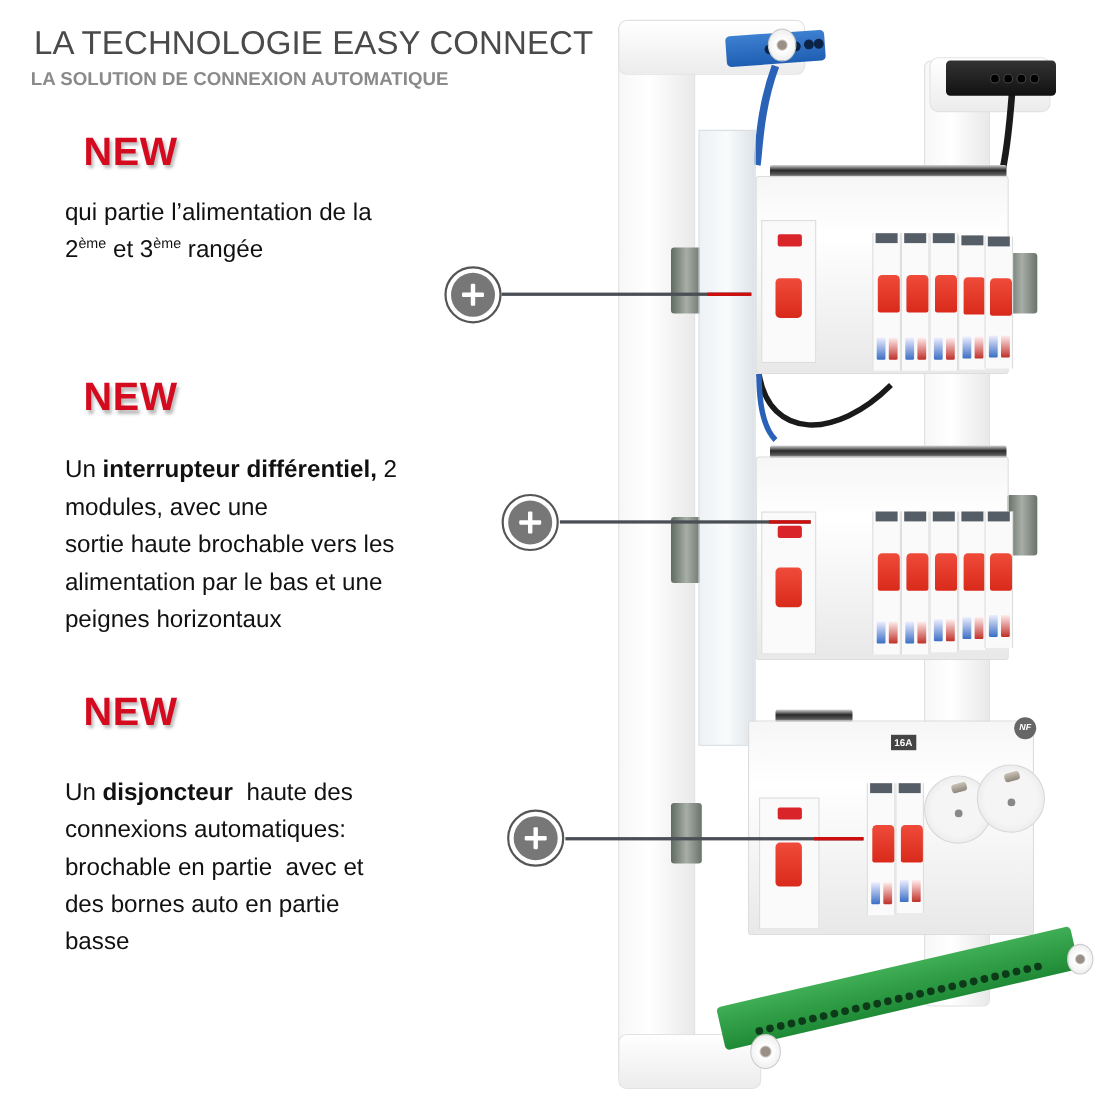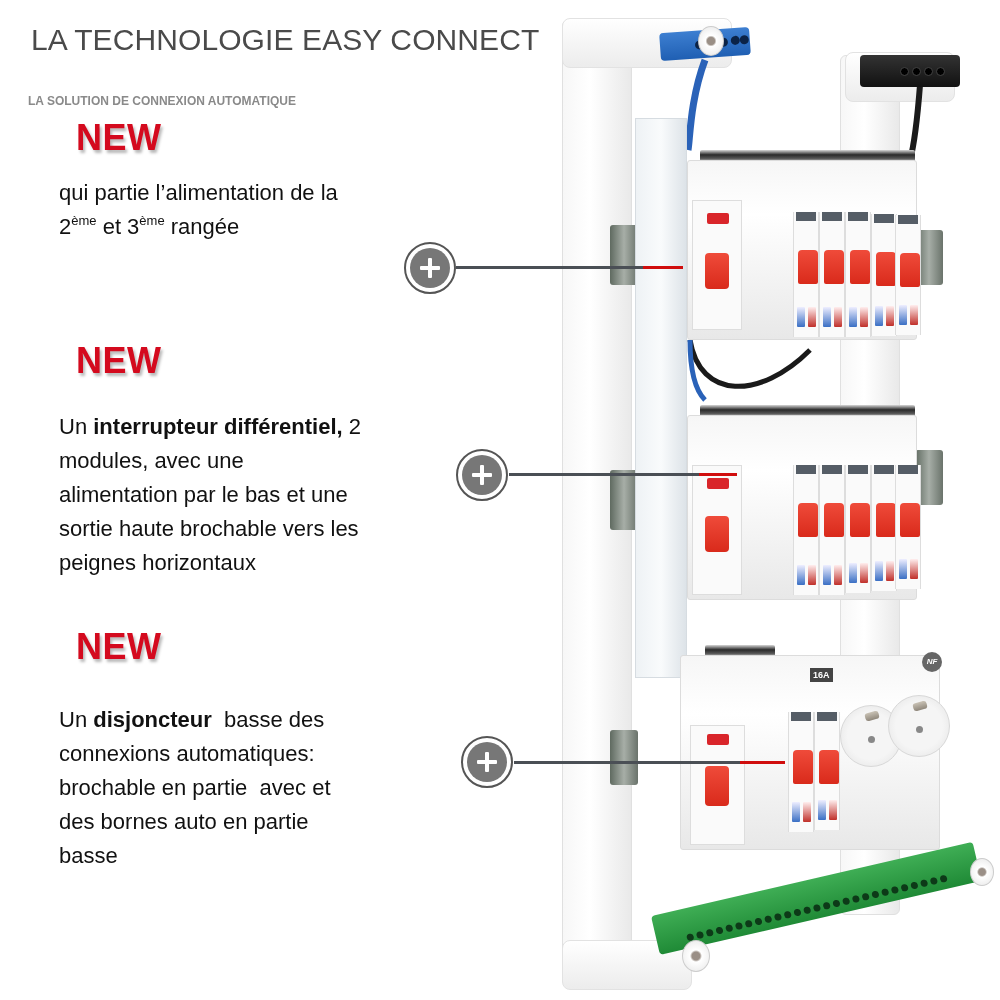--- a/index.html
+++ b/index.html
@@ -1,20 +1,20 @@
 <!DOCTYPE html>
 <html><head>
 <meta charset="utf-8">
 <style>
   * { box-sizing: border-box; margin: 0; padding: 0; }
   html, body { width: 1000px; height: 1000px; background: #ffffff; overflow: hidden; }
   body { position: relative; font-family: "Liberation Sans", "DejaVu Sans", sans-serif; color: #111; }
 
   .title { position: absolute; left: 31px; top: 23px; font-size: 30px; color: #4a4a4a; letter-spacing: 0.1px; }
-  .subtitle { position: absolute; left: 28px; top: 62px; font-size: 12px; font-weight: bold; color: #8a8a8a; margin-top: 32px; }
+  .subtitle { position: absolute; left: 28px; top: 62px; font-size: 17px; font-weight: bold; color: #8a8a8a; }
 
   .new-badge { position: absolute; font-size: 36px; font-weight: bold; color: #d40a1e;
     text-shadow: 2px 3px 3px rgba(0,0,0,0.28); letter-spacing: 0.5px; }
 
   .desc { position: absolute; font-size: 22px; line-height: 34px; color: #111; }
   .desc b { font-weight: bold; }
   .desc sup { font-size: 13px; vertical-align: 9px; line-height: 0; }
 
   .hotspot { position: absolute; width: 52px; height: 52px; border-radius: 50%;
     border: 2px solid #555; background: #fff; cursor: pointer; }
@@ -67,28 +67,28 @@
 <div class="new-badge" style="left:76px; top:117px;">NEW</div>
 <div class="desc" style="left:59px; top:176px;">
   <div>qui partie l’alimentation de la</div>
   <div><span>2</span><sup>ème</sup><span> et 3</span><sup>ème</sup><span> rangée</span></div>
 </div>
 
 <div class="new-badge" style="left:76px; top:340px;">NEW</div>
 <div class="desc" style="left:59px; top:410px;">
   <div><span>Un </span><b>interrupteur différentiel,</b><span> 2</span></div>
   <div>modules, avec une</div>
+  <div>sortie haute brochable vers les</div>
   <div>alimentation par le bas et une</div>
-  <div>sortie haute brochable vers les</div>
   <div>peignes horizontaux</div>
 </div>
 
 <div class="new-badge" style="left:76px; top:626px;">NEW</div>
 <div class="desc" style="left:59px; top:703px;">
-  <div><span>Un </span><b>disjoncteur</b><span style="white-space:pre">  basse des</span></div>
+  <div><span>Un </span><b>disjoncteur</b><span style="white-space:pre">  haute des</span></div>
   <div>connexions automatiques:</div>
   <div style="white-space:pre">brochable en partie  avec et</div>
   <div>des bornes auto en partie</div>
   <div>basse</div>
 </div>
 
 <div class="product">
 
   <div class="frame-side" style="left:22px; top:20px; width:70px; height:960px;"></div>
   <div class="frame-side" style="left:300px; top:55px; width:60px; height:860px;"></div>

